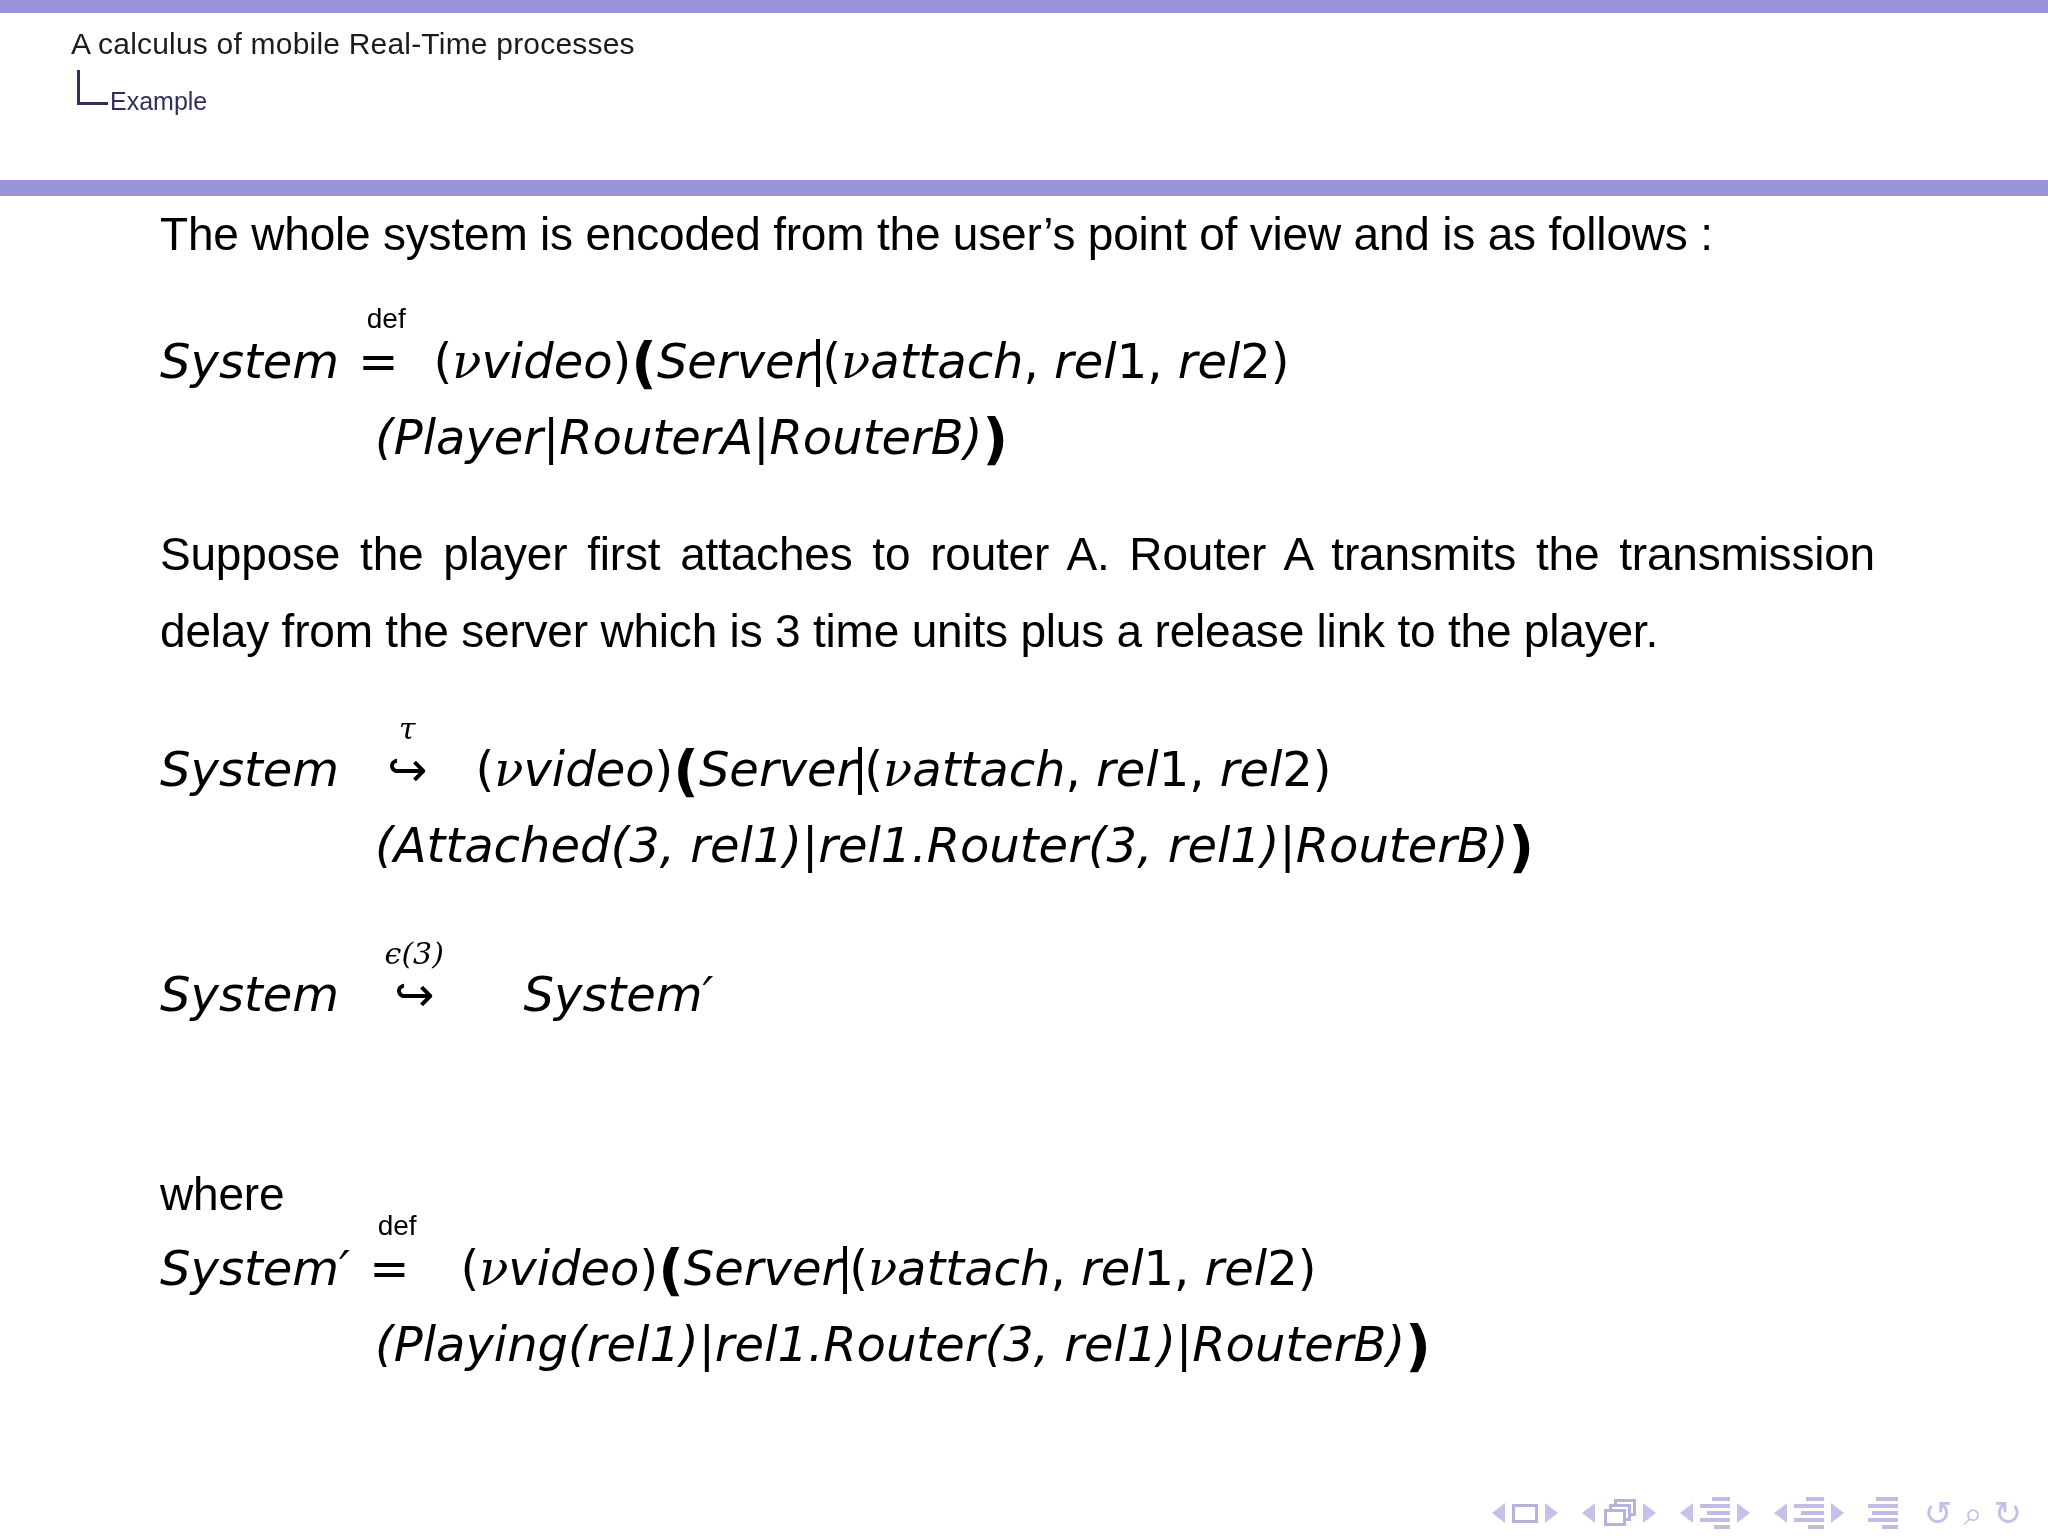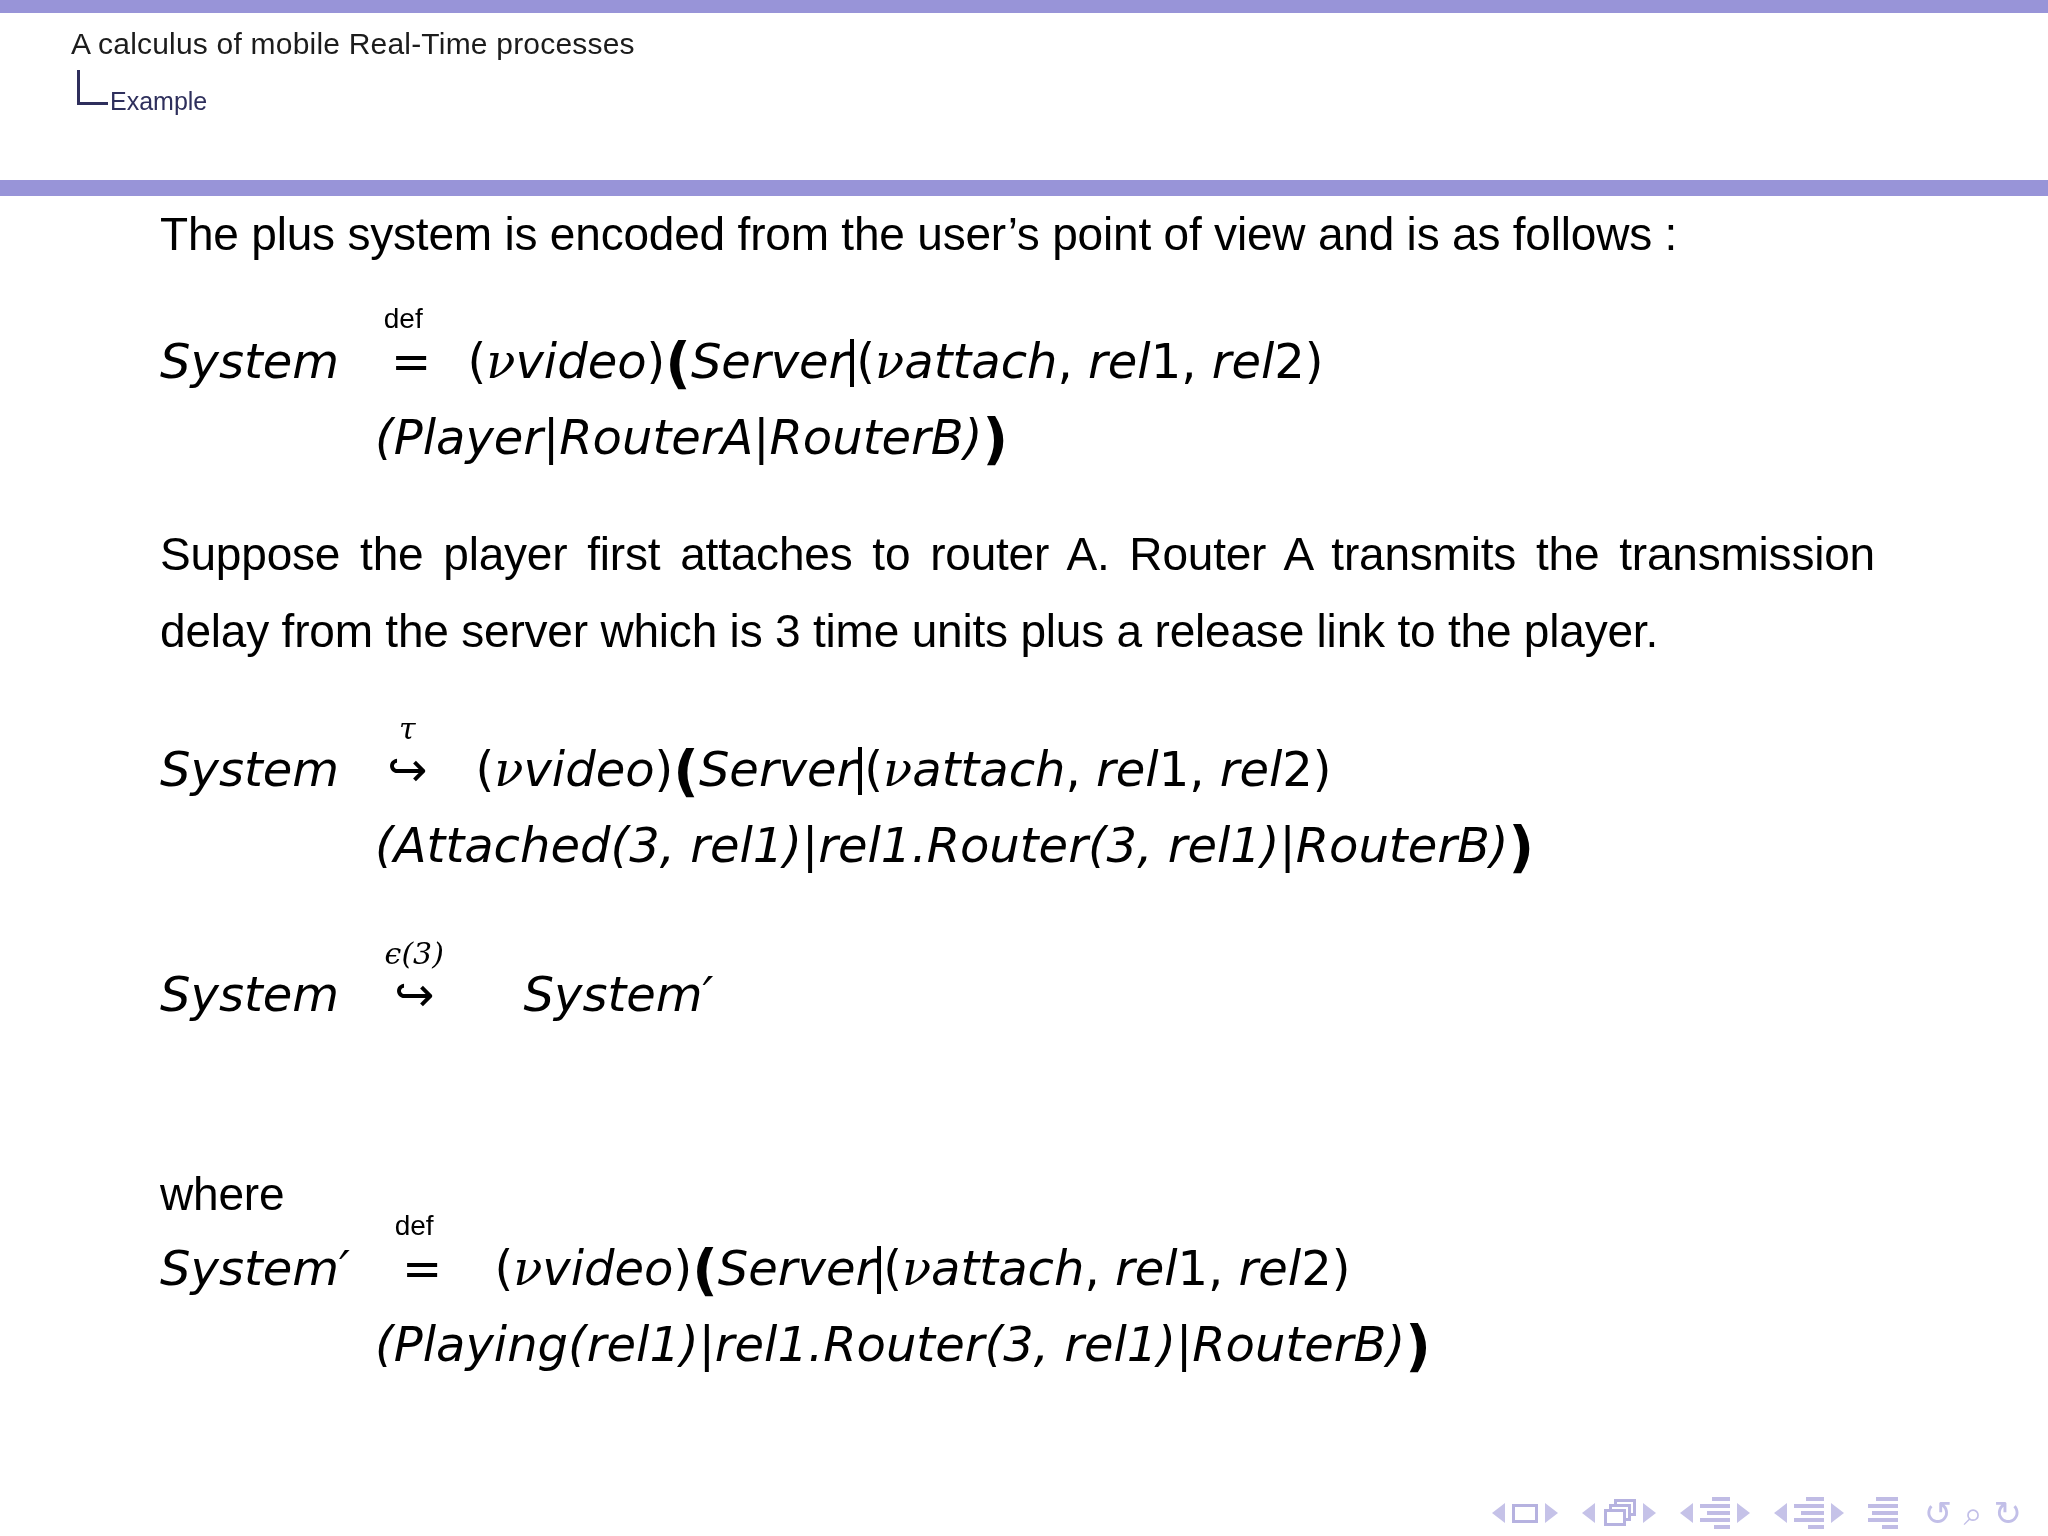--- a/index.html
+++ b/index.html
@@ -152,23 +152,23 @@
   .arrowbox .arw {
     font-size: 48px;
     font-style: normal;
     font-family: "DejaVu Sans", sans-serif;
   }
 
   
   .defeq {
     display: inline-block;
     position: relative;
-    text-align: right;
-    font-style: normal;
-    margin: 0 21px;
+    text-align: left;
+    font-style: normal;
+    margin: 0 4px;
     width: 56px;
   }
   .defeq .lbl {
     position: absolute;
     left: 50%;
     transform: translateX(-50%);
     bottom: 42px;
     font-size: 28px;
     font-family: "Liberation Sans", sans-serif;
     font-style: normal;
@@ -261,21 +261,21 @@
   <div class="header-title">A calculus of mobile Real-Time processes</div>
   <div class="breadcrumb">
     <span class="bc-corner"></span>
     <span class="bc-label">Example</span>
   </div>
 </div>
 <div class="headsep"></div>
 
 <div class="body-area">
 
-  <div class="block prose" style="top:0px; width:1700px;">The plus system is encoded from the user’s point of view and is as follows :</div>
+  <div class="block prose" style="top:0px; width:1700px;">The whole system is encoded from the user’s point of view and is as follows :</div>
 
   <div class="block math" style="top:127px;">
     <span>System</span>
     <span class="defeq">
       <span class="lbl">def</span>
       <span class="eq">=</span>
     </span>
     <span class="upr">(</span><span class="nu">ν</span><span>video</span><span class="upr">)</span><span class="bigparen">(</span><span>Server</span><span class="bar"></span><span class="upr">(</span><span class="nu">ν</span><span>attach</span><span class="upr">, </span><span>rel</span><span class="num">1</span><span class="upr">, </span><span>rel</span><span class="num">2</span><span class="upr">)</span>
   </div>
   <div class="block math indent" style="top:203px;">

